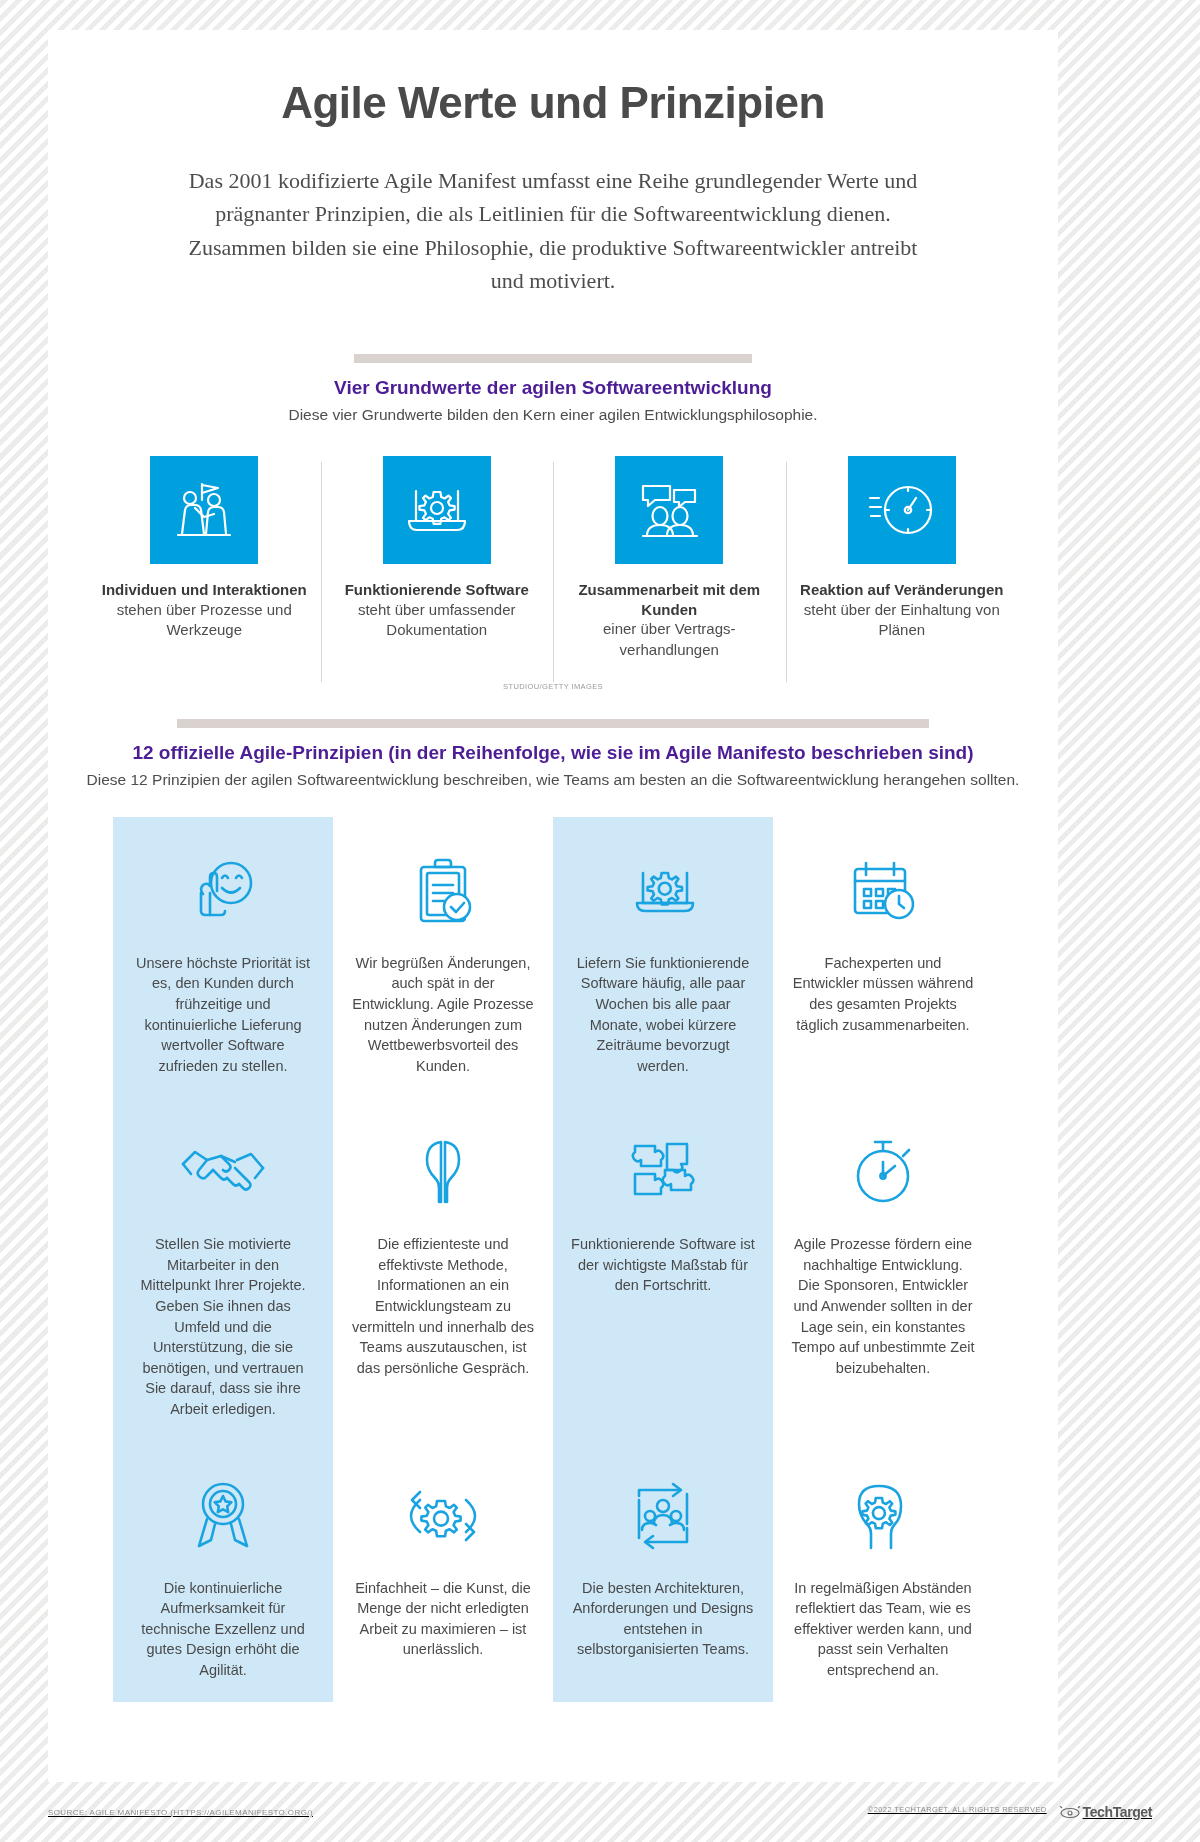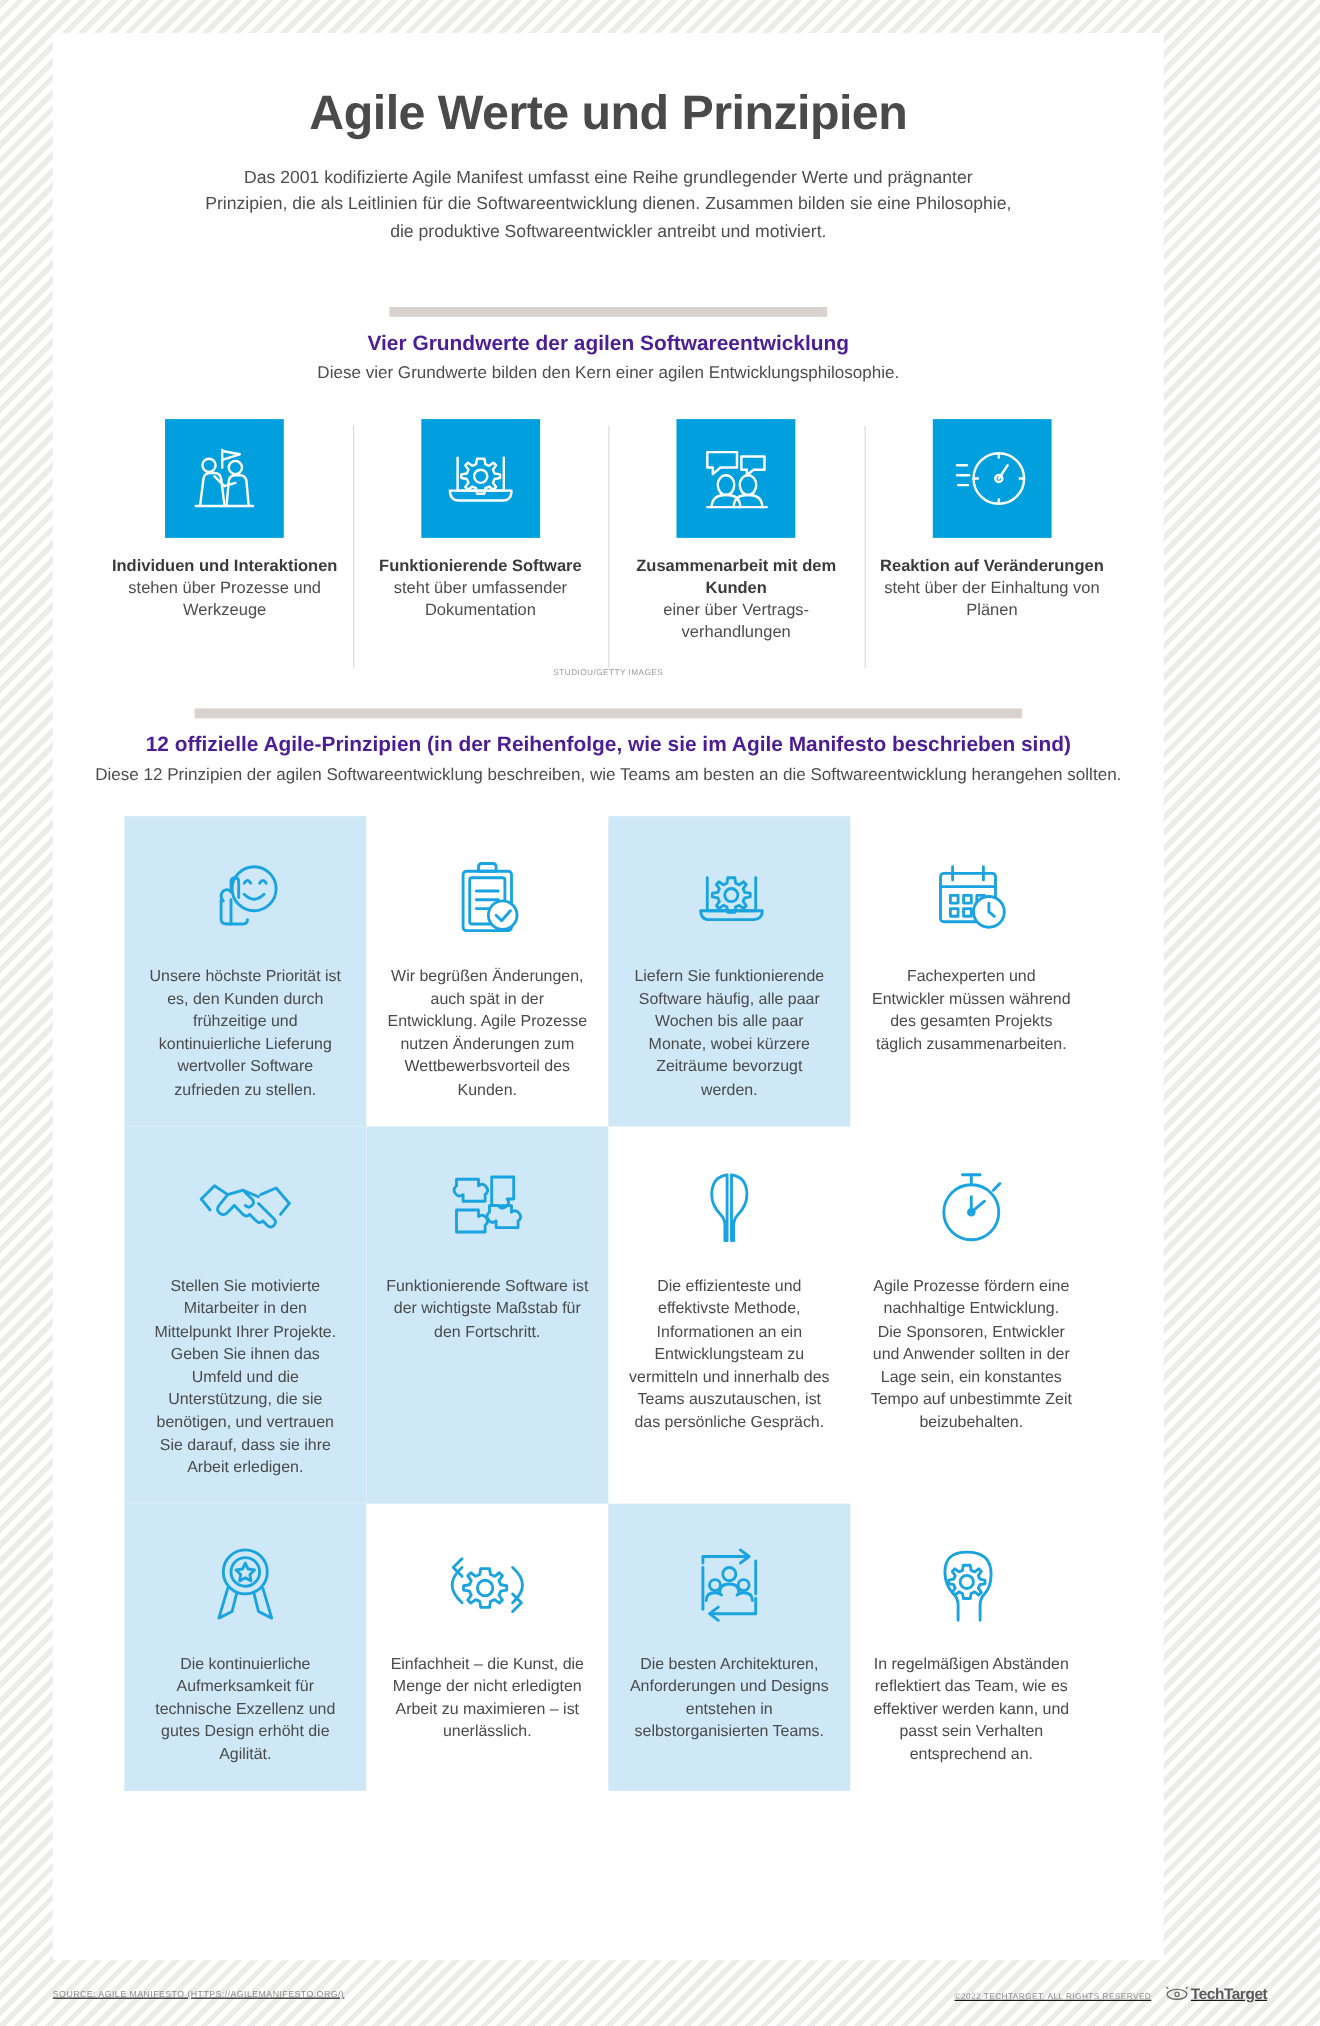--- a/index.html
+++ b/index.html
@@ -34,26 +34,27 @@
   .title {
     margin-top: 48px;
     text-align: center;
     font-size: 44px;
     font-weight: bold;
     color: #4a4a4a;
     letter-spacing: -0.5px;
   }
 
   .intro {
-    margin: 22px auto 0;
+    margin: 36px auto 0;
     width: 740px;
     text-align: center;
-    font-size: 16px;
+    font-size: 22px;
     line-height: 1.52;
     color: #4d4d4d;
+    font-family: Liberation Serif, serif;
   }
 
   
   .section-bar {
     height: 9px;
     background: #d9d2ce;
     margin: 0 auto;
   }
   .bar-narrow { width: 398px; margin-top: 56px; }
   .bar-wide   { width: 752px; margin-top: 28px; }
@@ -159,21 +160,21 @@
     padding: 0 48px;
     text-decoration: underline;
   }
   .src-text {
     font-size: 8px;
     letter-spacing: 0.4px;
     color: #8c8c8c;
   }
   .rights {
     display: flex;
-    align-items: flex-end;
+    align-items: flex-start;
     gap: 10px;
   }
   .rights-text {
     font-size: 7.5px;
     letter-spacing: 0.4px;
     color: #8c8c8c;
   }
   .tt-logo {
     display: flex;
     flex-direction: row;
@@ -349,40 +350,40 @@
           <path d="M50 48 L56 54 Q59 57 62 54"></path>
           <path d="M62 54 L66 58 Q69 61 72 58 Q75 55 72 52 L58 38"></path>
           <path d="M44 26 L52 34 Q55 37 52 40 Q49 43 46 40"></path>
           <path d="M6 34 L14 44"></path>
           <path d="M86 38 L78 48"></path>
         </svg>
       </div>
       <div class="cell-text">Stellen Sie motivierte Mitarbeiter in den Mittelpunkt Ihrer Projekte. Geben Sie ihnen das Umfeld und die Unterstützung, die sie benötigen, und vertrauen Sie darauf, dass sie ihre Arbeit erledigen.</div>
     </div>
 
+    <div class="cell">
+      <div class="cell-icon">
+        <svg width="92" height="84" viewBox="0 0 92 84" fill="none" stroke="#19a3e0" stroke-width="2.6" stroke-linecap="round" stroke-linejoin="round">
+          <path d="M42 72 L42 58 Q42 52 38 48 Q30 40 30 30 Q30 14 44 12 L44 72"></path>
+          <path d="M50 72 L50 58 Q50 52 54 48 Q62 40 62 30 Q62 14 48 12 L48 72"></path>
+        </svg>
+      </div>
+      <div class="cell-text">Die effizienteste und effektivste Methode, Informationen an ein Entwicklungsteam zu vermitteln und innerhalb des Teams auszutauschen, ist das persönliche Gespräch.</div>
+    </div>
+
     <div class="cell tinted">
       <div class="cell-icon">
         <svg width="84" height="84" viewBox="0 0 84 84" fill="none" stroke="#19a3e0" stroke-width="2.6" stroke-linecap="round" stroke-linejoin="round">
           <path d="M14 16 L34 16 L34 22 Q38 19 41 23 Q44 27 40 30 L40 36 L20 36 L20 30 Q16 33 13 29 Q10 25 14 22 Z"></path>
           <path d="M44 40 L64 40 L64 46 Q68 43 71 47 Q74 51 70 54 L70 60 L50 60 L50 54 Q46 57 43 53 Q40 49 44 46 Z"></path>
           <path d="M46 14 L66 14 L66 34 L60 34 Q63 38 59 41 Q55 44 52 40 L46 40 Z"></path>
           <path d="M14 44 L34 44 L34 50 Q38 47 41 51 Q44 55 40 58 L40 64 L14 64 Z"></path>
         </svg>
       </div>
       <div class="cell-text">Funktionierende Software ist der wichtigste Maßstab für den Fortschritt.</div>
-    </div>
-
-    <div class="cell">
-      <div class="cell-icon">
-        <svg width="92" height="84" viewBox="0 0 92 84" fill="none" stroke="#19a3e0" stroke-width="2.6" stroke-linecap="round" stroke-linejoin="round">
-          <path d="M42 72 L42 58 Q42 52 38 48 Q30 40 30 30 Q30 14 44 12 L44 72"></path>
-          <path d="M50 72 L50 58 Q50 52 54 48 Q62 40 62 30 Q62 14 48 12 L48 72"></path>
-        </svg>
-      </div>
-      <div class="cell-text">Die effizienteste und effektivste Methode, Informationen an ein Entwicklungsteam zu vermitteln und innerhalb des Teams auszutauschen, ist das persönliche Gespräch.</div>
     </div>
 
     <div class="cell">
       <div class="cell-icon">
         <svg width="84" height="84" viewBox="0 0 84 84" fill="none" stroke="#19a3e0" stroke-width="2.6" stroke-linecap="round" stroke-linejoin="round">
           <circle cx="42" cy="46" r="25"></circle>
           <path d="M34 12 L50 12"></path>
           <path d="M42 12 L42 21"></path>
           <path d="M62 26 L68 20"></path>
           <circle cx="42" cy="46" r="2.6"></circle>

